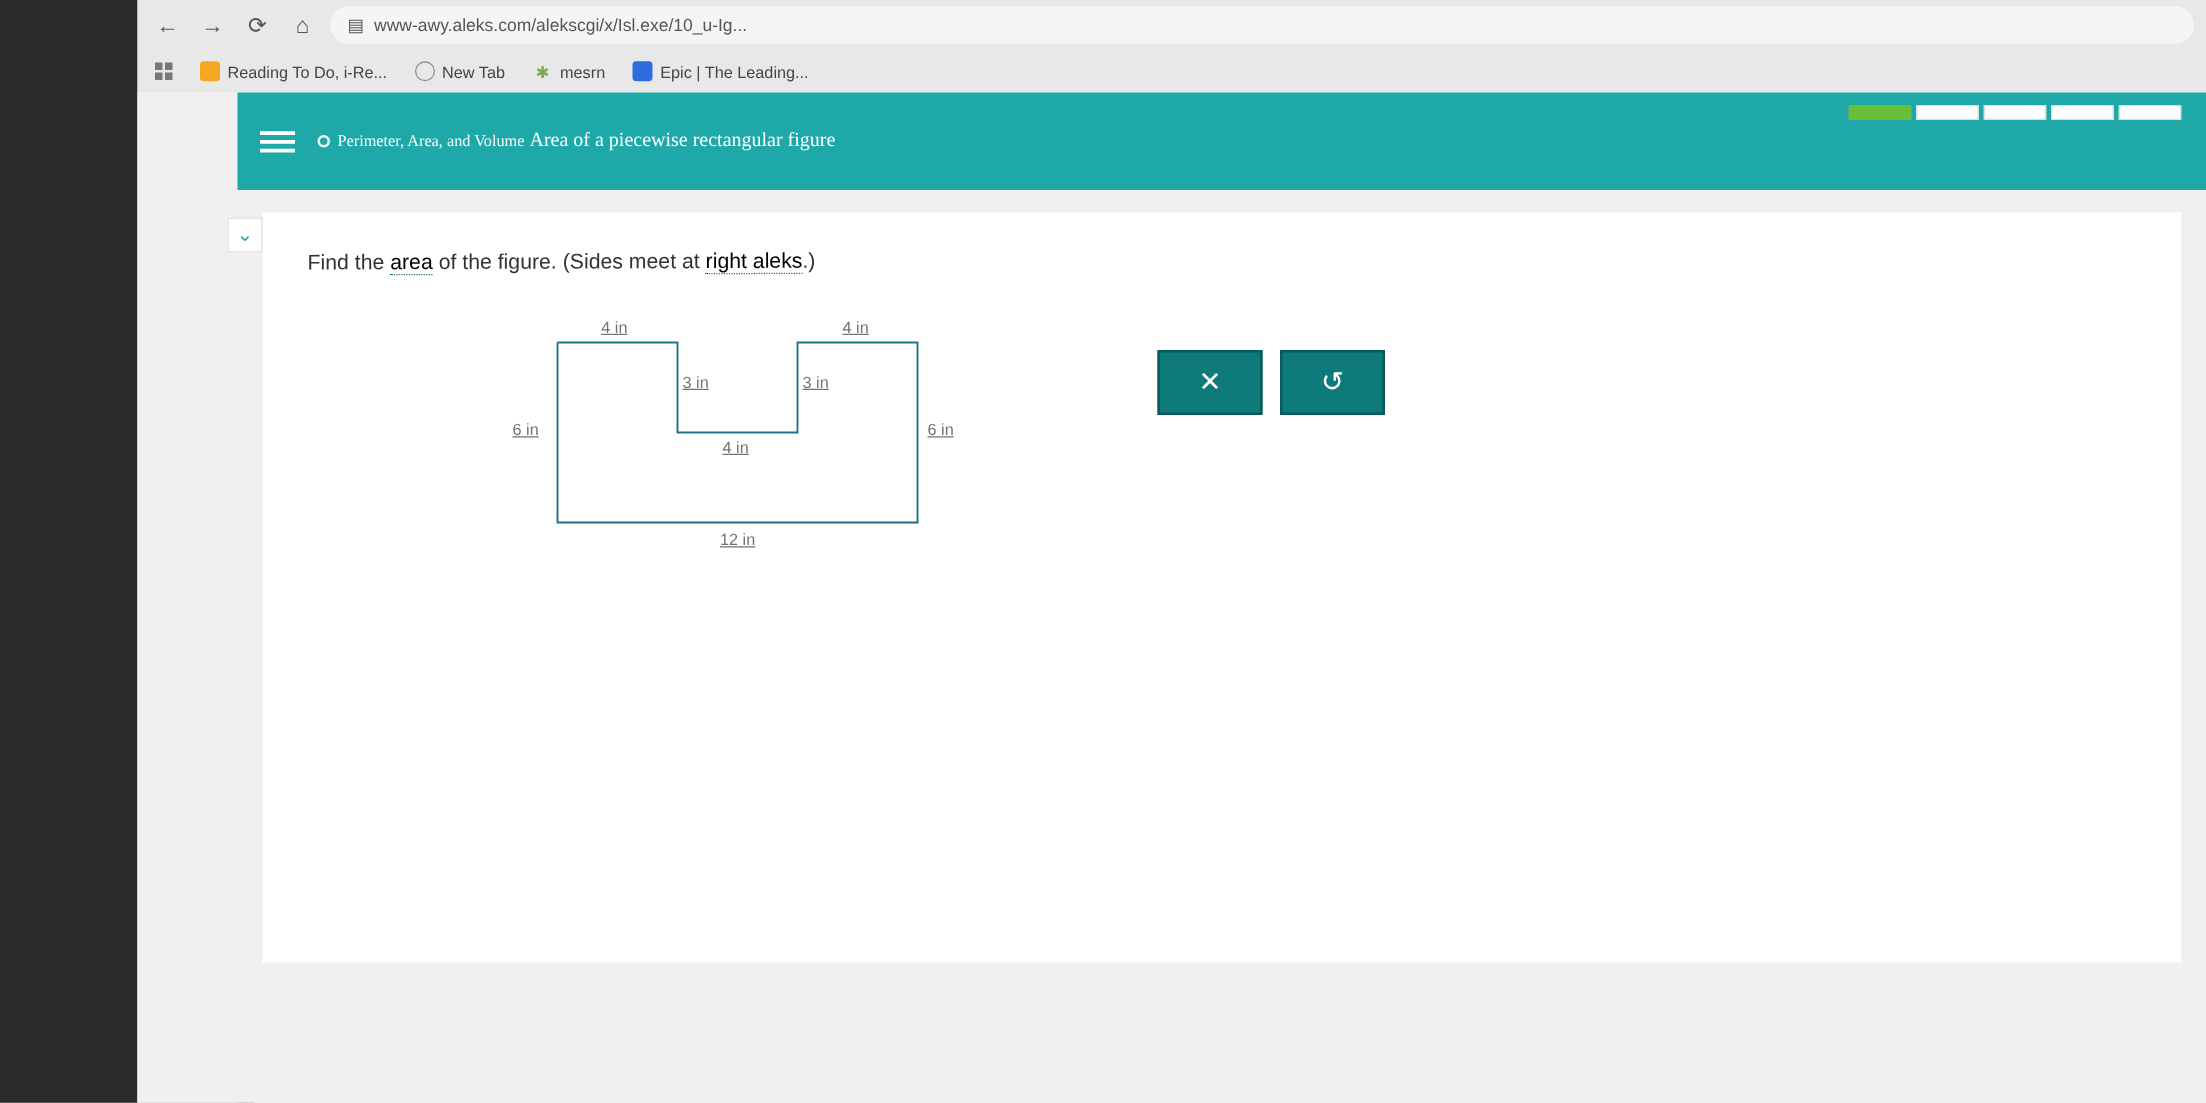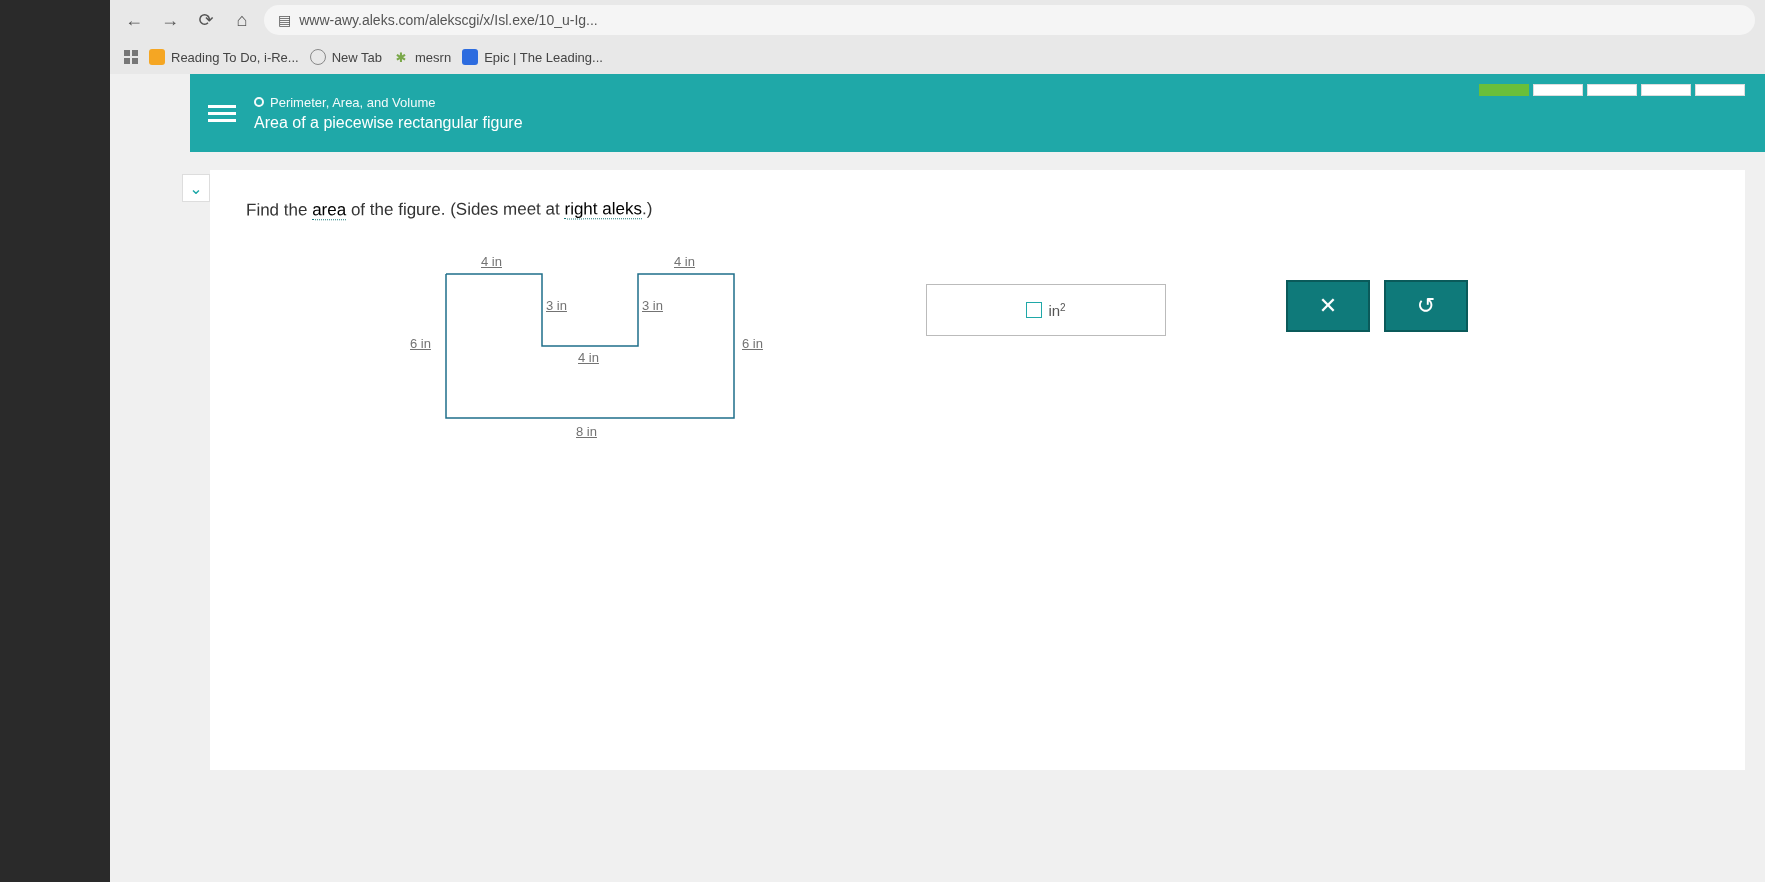--- a/index.html
+++ b/index.html
@@ -47,21 +47,21 @@
     padding: 0 14px;
     color: #555;
     font-size: 14px;
     gap: 8px;
   }
   .bookmarks {
     height: 34px;
     display: flex;
     align-items: center;
     padding: 0 14px;
-    gap: 11px;
+    gap: 22px;
     font-size: 13px;
     color: #444;
     background: #e8e8e8;
   }
   .bm { display: flex; align-items: center; gap: 6px; }
   .bm-icon { width: 16px; height: 16px; display:flex;align-items:center;justify-content:center; }
   .apps-icon {
     display: grid;
     grid-template-columns: 6px 6px;
     grid-template-rows: 6px 6px;
@@ -88,21 +88,21 @@
     align-items: center;
     padding: 0 18px;
     color: #fff;
   }
   .hamburger {
     width: 28px;
     display: flex; flex-direction: column; gap: 4px;
     margin-right: 18px;
   }
   .hamburger span { height: 3px; background: #fff; }
-  .topic-text { display:flex; flex-direction:column; gap:4px; }
+  .topic-text { display:flex; flex-direction:row; gap:4px;font-family:Liberation Serif, serif; }
   .breadcrumb { font-size: 13px; display:flex; align-items:center; gap:6px; opacity:.95;}
   .bc-dot { width:10px;height:10px;border-radius:50%;border:2px solid #fff; }
   .title { font-size: 16px; }
   .progress {
     position:absolute; right:20px; top:10px;
     display:flex; gap:4px;
   }
   .seg {
     width:50px; height:12px; border:1px solid #ddd; background:#fff;
   }
@@ -257,29 +257,23 @@
 
             <polyline points="60,20 156,20 156,92 252,92 252,20 348,20 348,164 60,164 60,20" fill="none" stroke="#1f6f8a" stroke-width="1.5"></polyline>
           </svg>
           <div class="dim" style="left:95px; top:0px;">4 in</div>
           <div class="dim" style="left:288px; top:0px;">4 in</div>
           <div class="dim" style="left:160px; top:44px;">3 in</div>
           <div class="dim" style="left:256px; top:44px;">3 in</div>
           <div class="dim" style="left:192px; top:96px;">4 in</div>
           <div class="dim" style="left:24px; top:82px;">6 in</div>
           <div class="dim" style="left:356px; top:82px;">6 in</div>
-          <div class="dim" style="left:190px; top:170px;">8 in</div>
-        </div>
-
-        <div class="answer-box">
-          <span class="blank"></span>
-          <span class="unit">
-            <span>in</span><sup>2</sup>
-          </span>
-        </div>
+          <div class="dim" style="left:190px; top:170px;">12 in</div>
+        </div>
+
 
         <div class="ctrl-btns">
           <div class="ctrl">✕</div>
           <div class="ctrl">↺</div>
         </div>
 
       </div>
     </div>
 
   </div>

